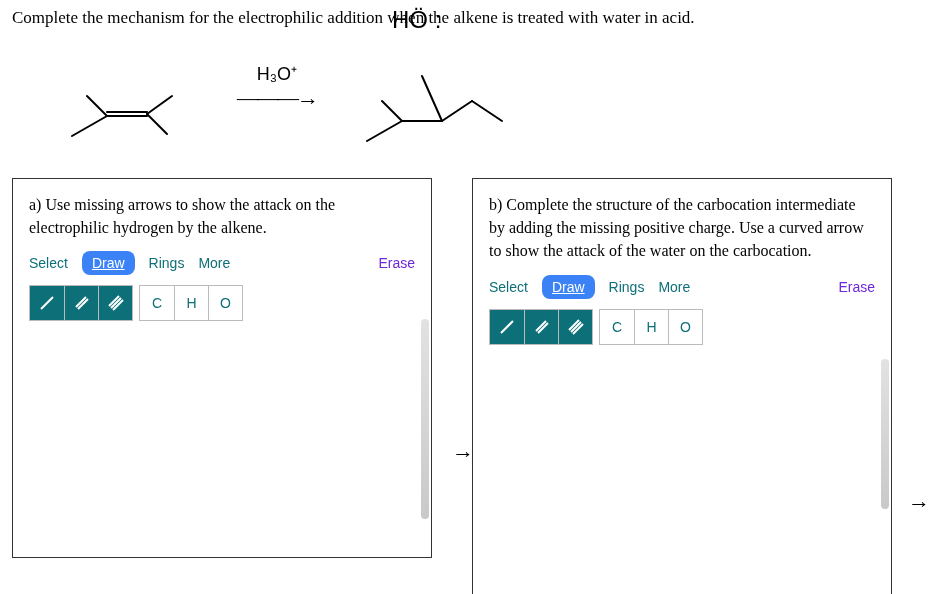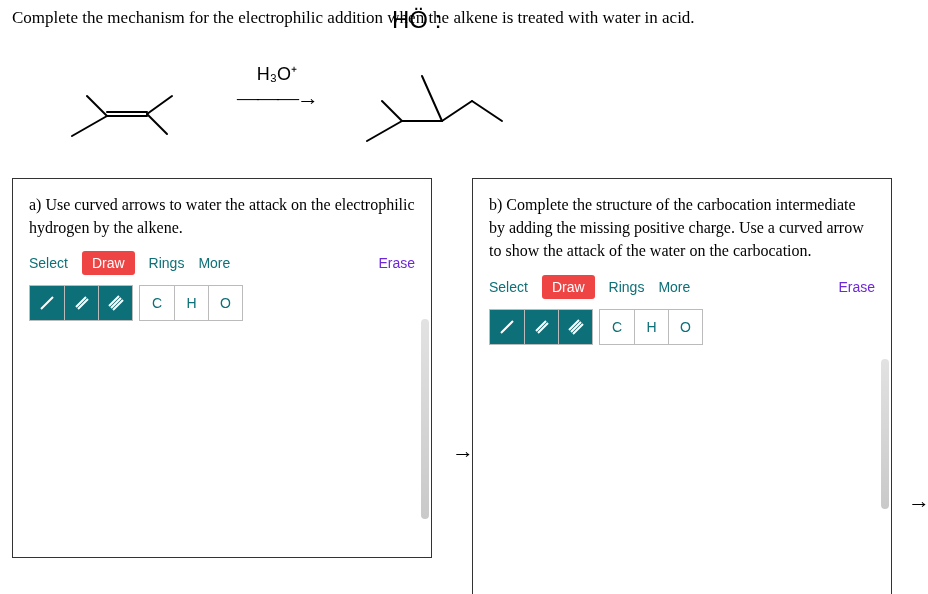--- a/index.html
+++ b/index.html
@@ -82,24 +82,25 @@
   .tab-group {
     display: flex;
     gap: 14px;
     align-items: center;
   }
   .tab {
     color: #0d6f77;
     cursor: pointer;
   }
   .tab.active {
-    background: #ef4444;
+    background: #3b82f6;
     color: #fff;
     padding: 4px 10px;
-    border-radius: 3px;
+    border-radius: 8px;
+    text-decoration: underline;
   }
   .erase {
     color: #6d28d9;
     cursor: pointer;
   }
   .tool-row {
     display: flex;
     gap: 6px;
     font-family: Arial, Helvetica, sans-serif;
   }
@@ -183,21 +184,21 @@
         <line x1="90" y1="85" x2="120" y2="65"></line>
         <line x1="120" y1="65" x2="150" y2="85"></line>
       </g>
     </svg>
   </div>
 </div>
 
 <div class="panels-row">
 
   <div class="panel">
-    <div class="panel-prompt">a) Use curved arrows to water the attack on the electrophilic hydrogen by the alkene.</div>
+    <div class="panel-prompt">a) Use missing arrows to show the attack on the electrophilic hydrogen by the alkene.</div>
 
     <div class="toolbar-row">
       <div class="tab-group">
         <span class="tab">Select</span>
         <span class="tab active">Draw</span>
         <span class="tab">Rings</span>
         <span class="tab">More</span>
       </div>
       <span class="erase">Erase</span>
     </div>

